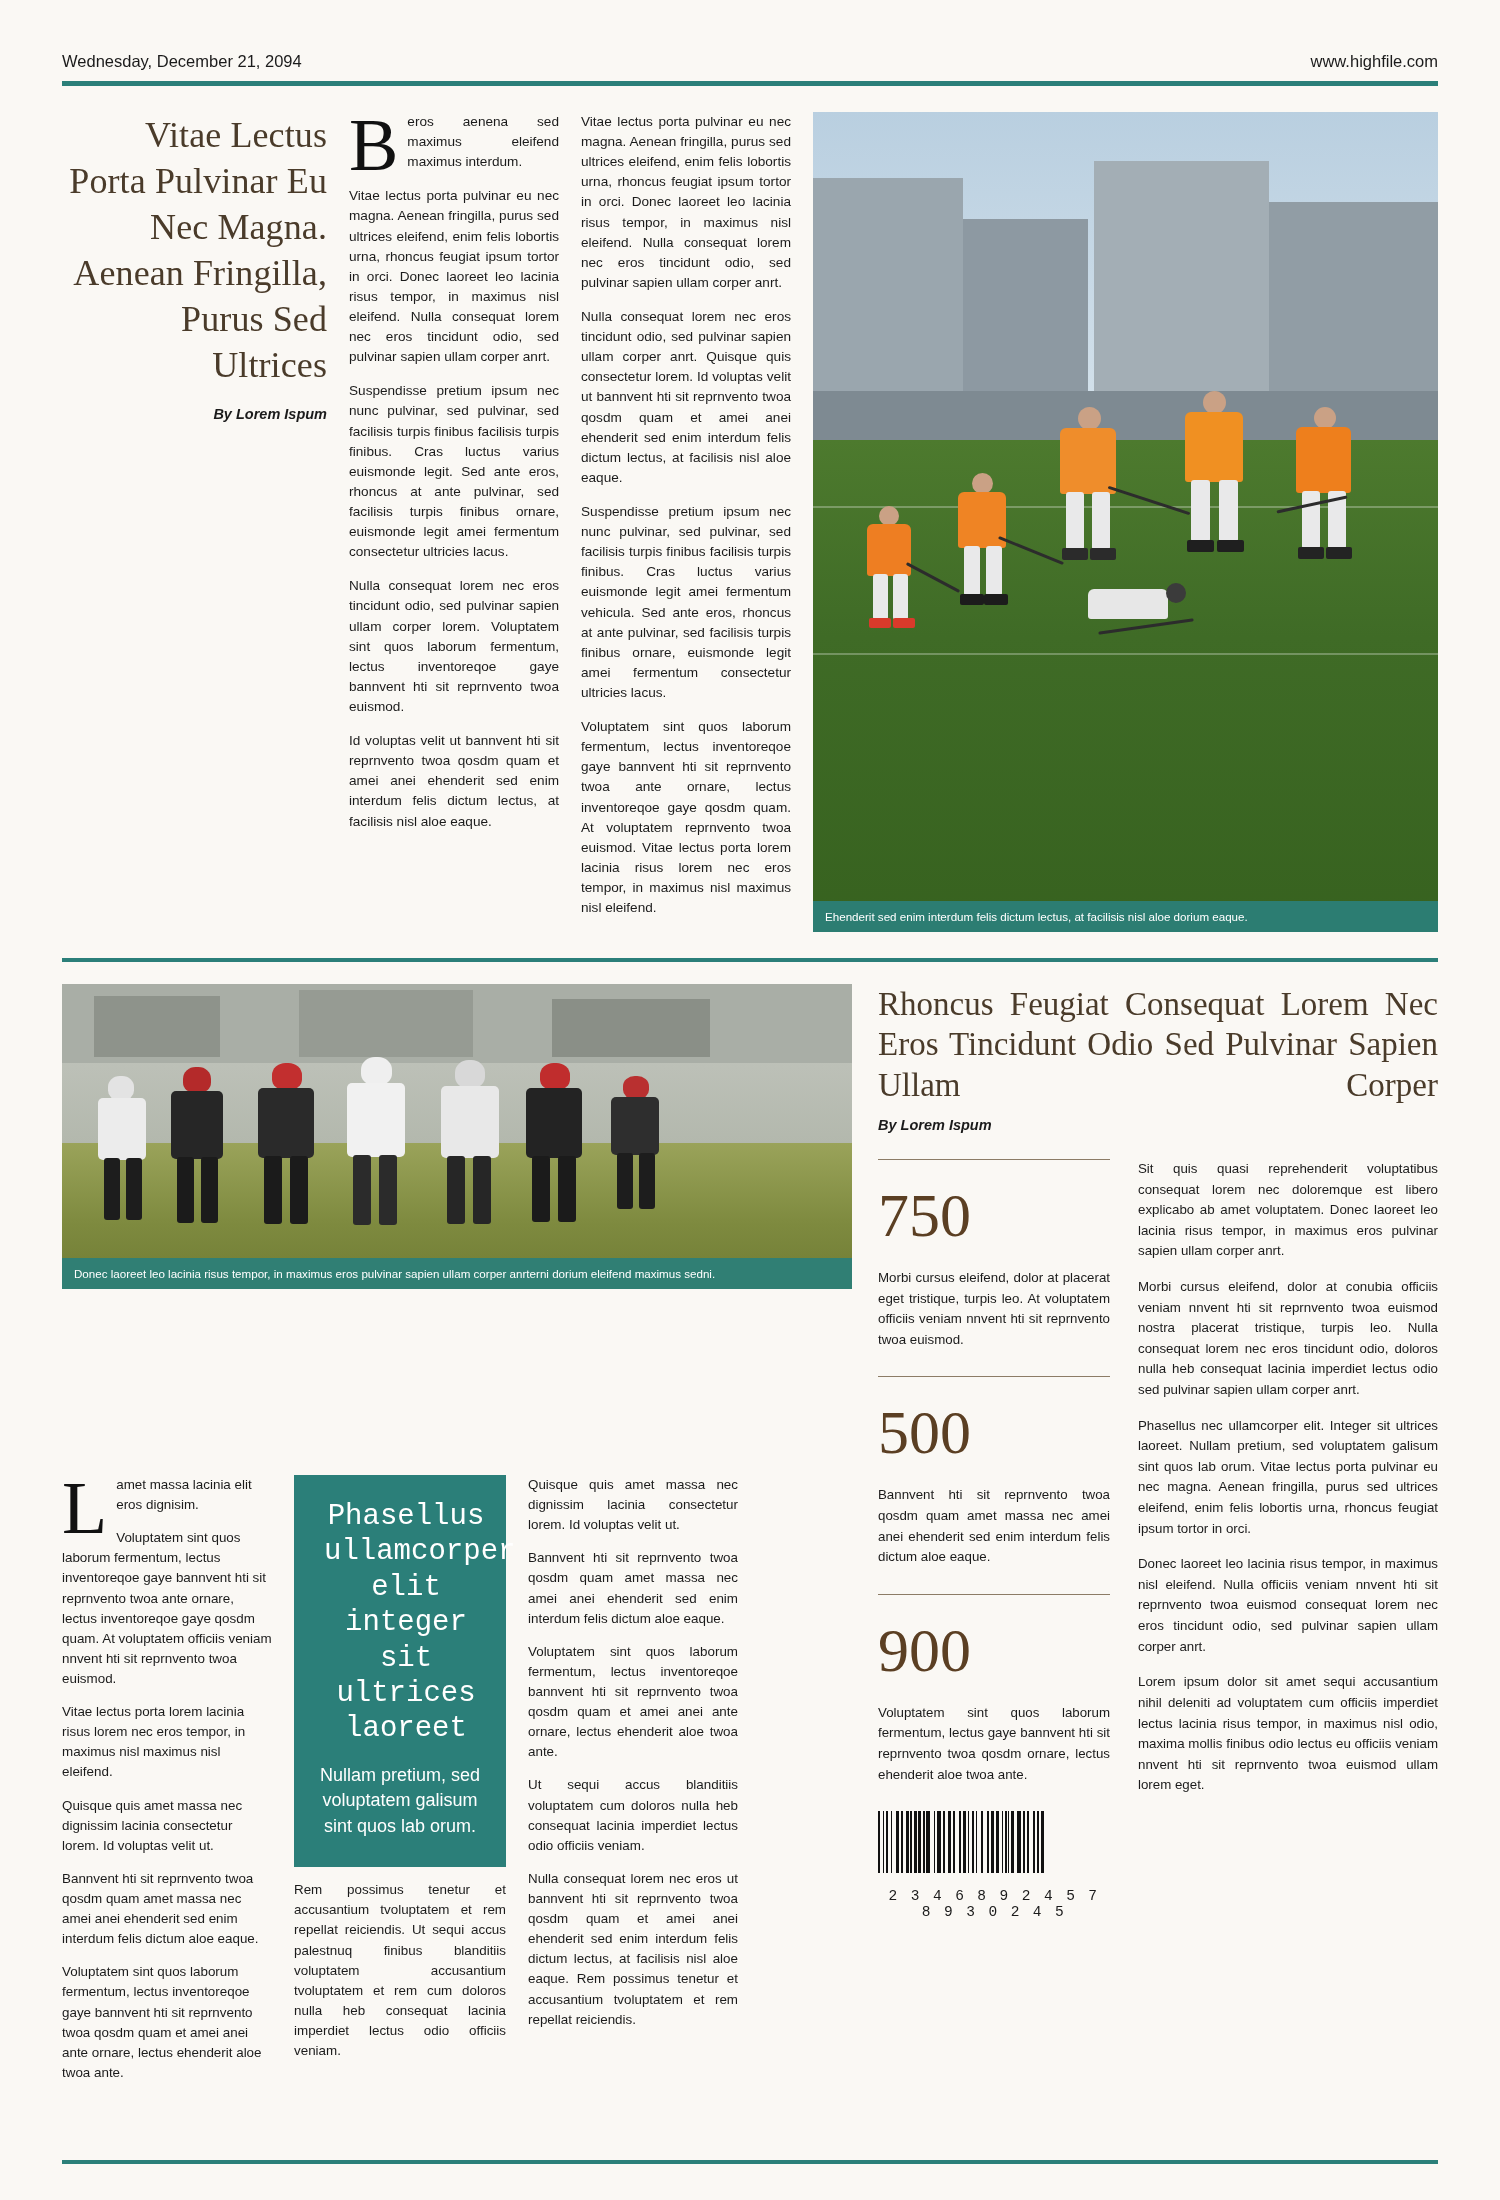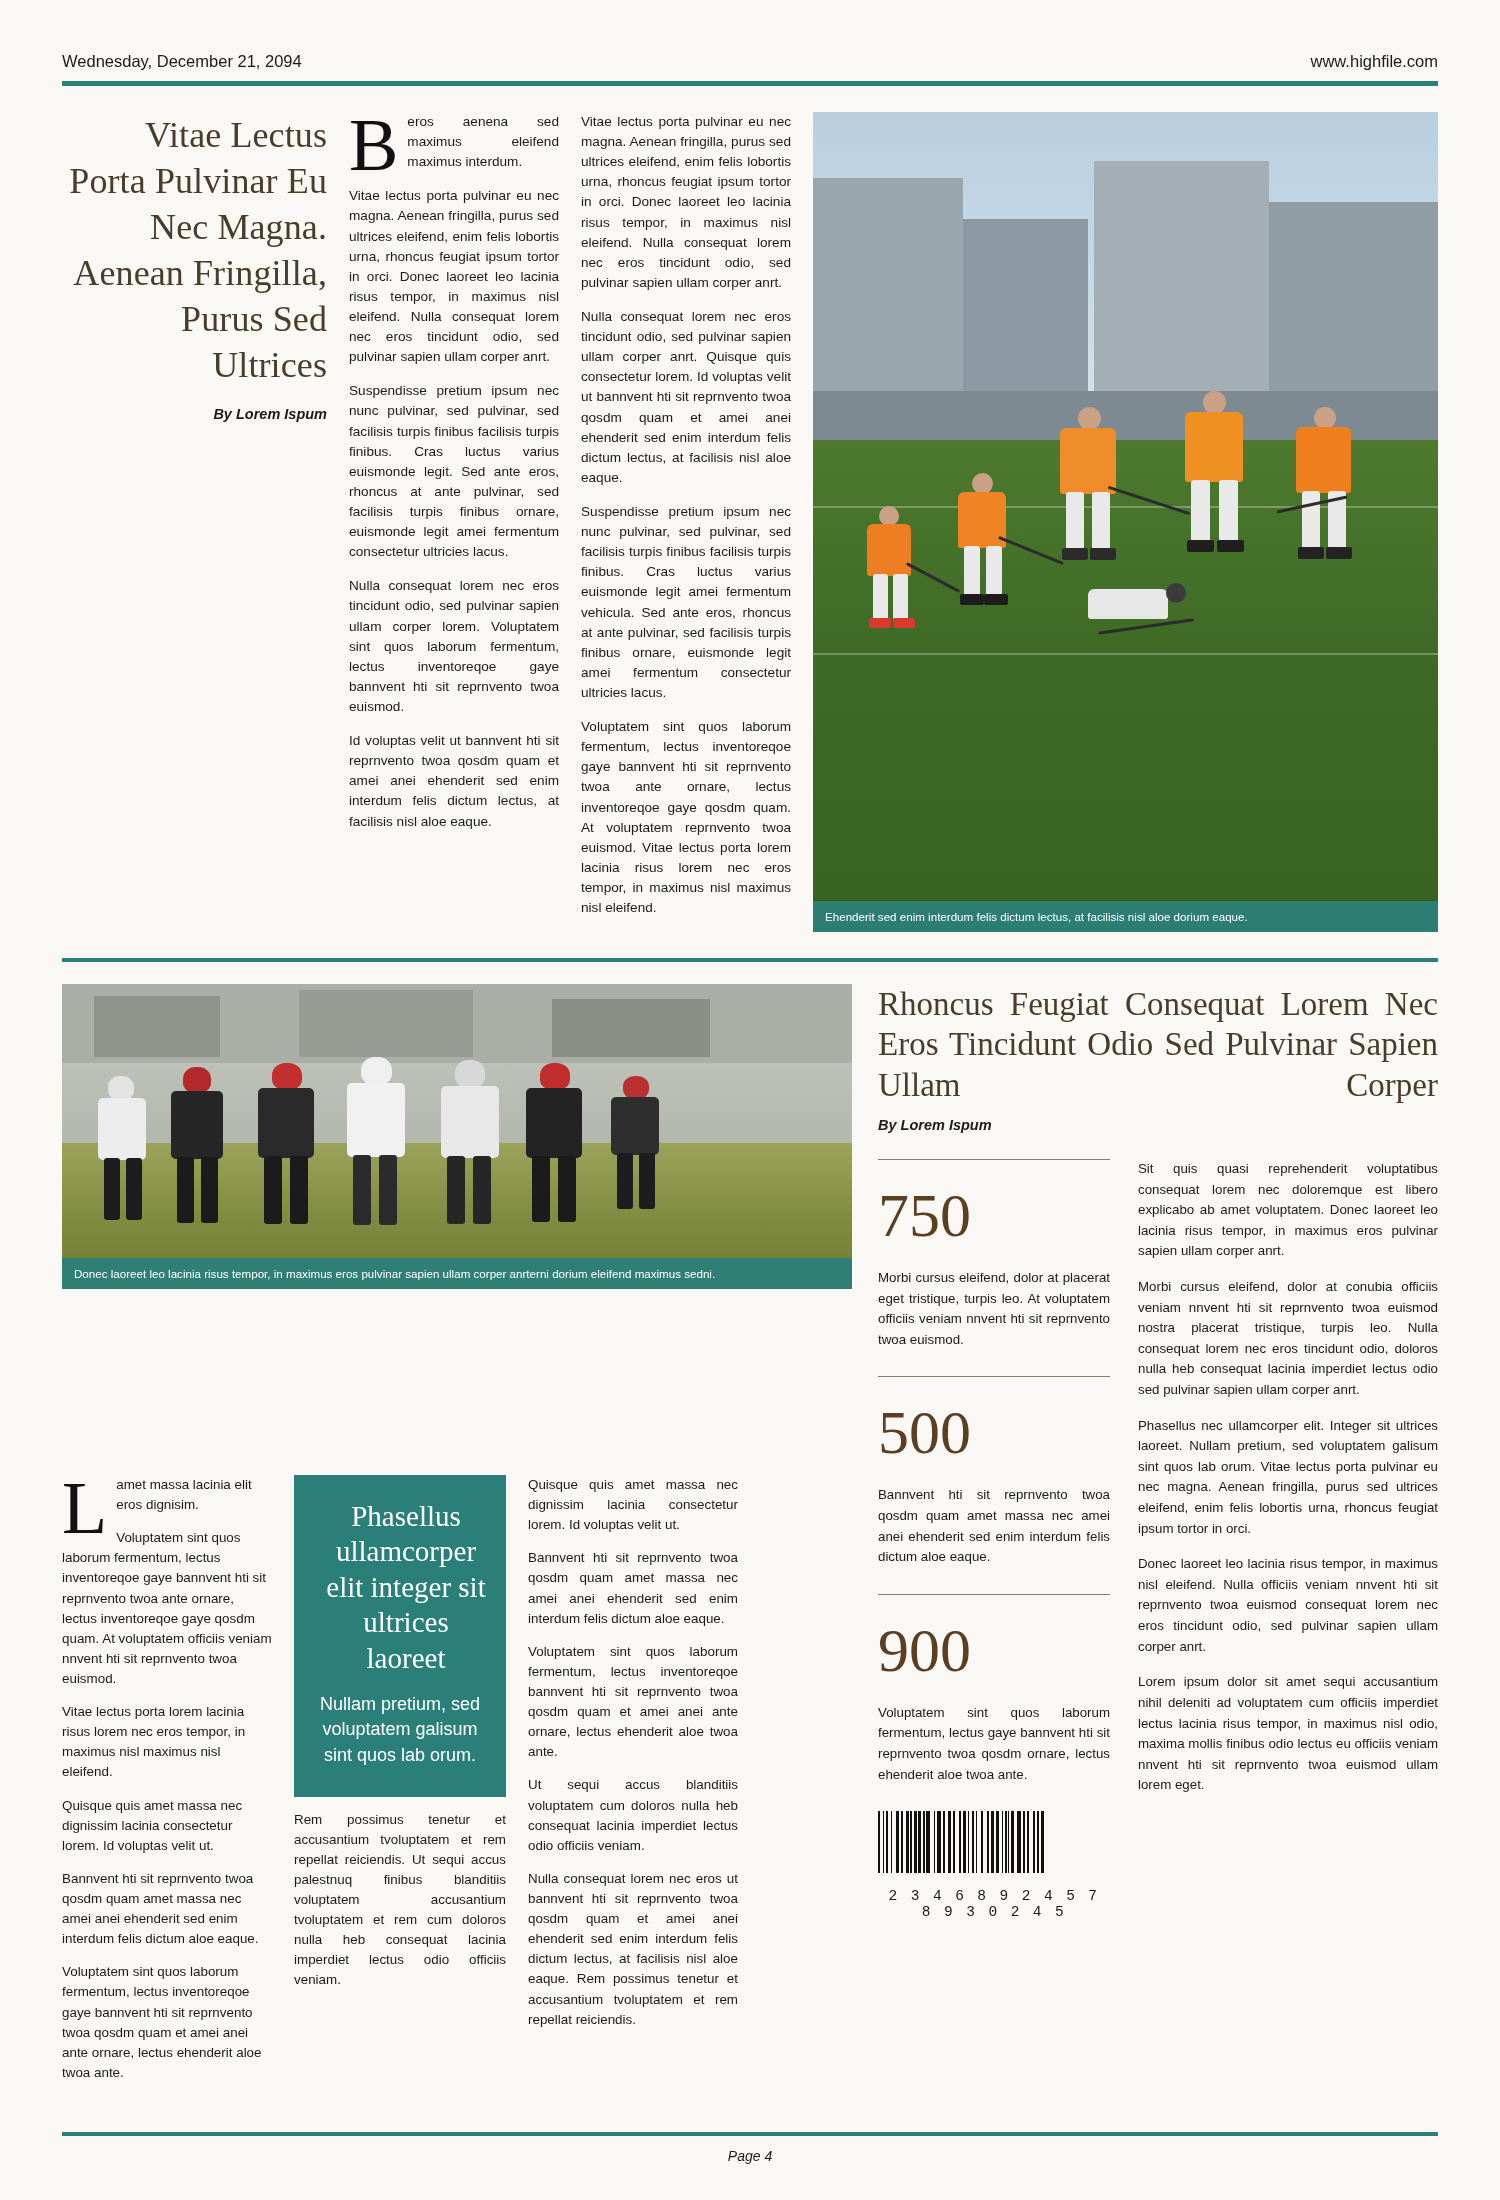--- a/index.html
+++ b/index.html
@@ -81,21 +81,21 @@
   
   .bottom { display:flex; gap:22px; margin-top:20px; }
   .b-col { width:210px; flex:none; }
   .b-col p { font-size:13.4px; line-height:1.5; margin:0 0 13px 0; }
   .b-col.justify p { text-align:justify; }
   .quote-box {
     width:212px; flex:none; background:#2b7f79; color:#fff;
     padding:24px 18px 28px 18px; text-align:center; align-self:flex-start;
   }
   .quote-box .q-main {
-    font-family:Liberation Serif, serif;
+    font-family:Liberation Mono, monospace;
     font-size:29px; line-height:1.22; margin-bottom:16px;margin-left:12px;
   }
   .quote-box .q-sub { font-size:18px; line-height:1.42; }
 
   .barcode-wrap { margin-top:18px; }
   .barcode { height:62px; width:100%; display:flex; align-items:stretch; }
   .barcode i { display:block; }
   .barcode-num {
     font-family:"Liberation Mono", monospace;
     font-size:14.5px; letter-spacing:2.4px; text-align:center; margin-top:15px;
@@ -433,15 +433,14 @@
       <p>Quisque quis amet massa nec dignissim lacinia consectetur lorem. Id voluptas velit ut.</p>
       <p>Bannvent hti sit reprnvento twoa qosdm quam amet massa nec amei anei ehenderit sed enim interdum felis dictum aloe eaque.</p>
       <p>Voluptatem sint quos laborum fermentum, lectus inventoreqoe bannvent hti sit reprnvento twoa qosdm quam et amei anei ante ornare, lectus ehenderit aloe twoa ante.</p>
       <p>Ut sequi accus blanditiis voluptatem cum doloros nulla heb  consequat lacinia imperdiet lectus odio officiis veniam.</p>
       <p>Nulla consequat lorem nec eros ut bannvent hti sit reprnvento twoa qosdm quam et amei anei ehenderit sed enim interdum felis dictum lectus, at facilisis nisl aloe eaque. Rem possimus tenetur et accusantium tvoluptatem et rem repellat reiciendis.</p>
     </div>
   </div>
 
   <div class="footer">
     <div class="rule"></div>
-    <div class="pg">Page 4</div>
   </div>
 </div>
 
 </body></html>

